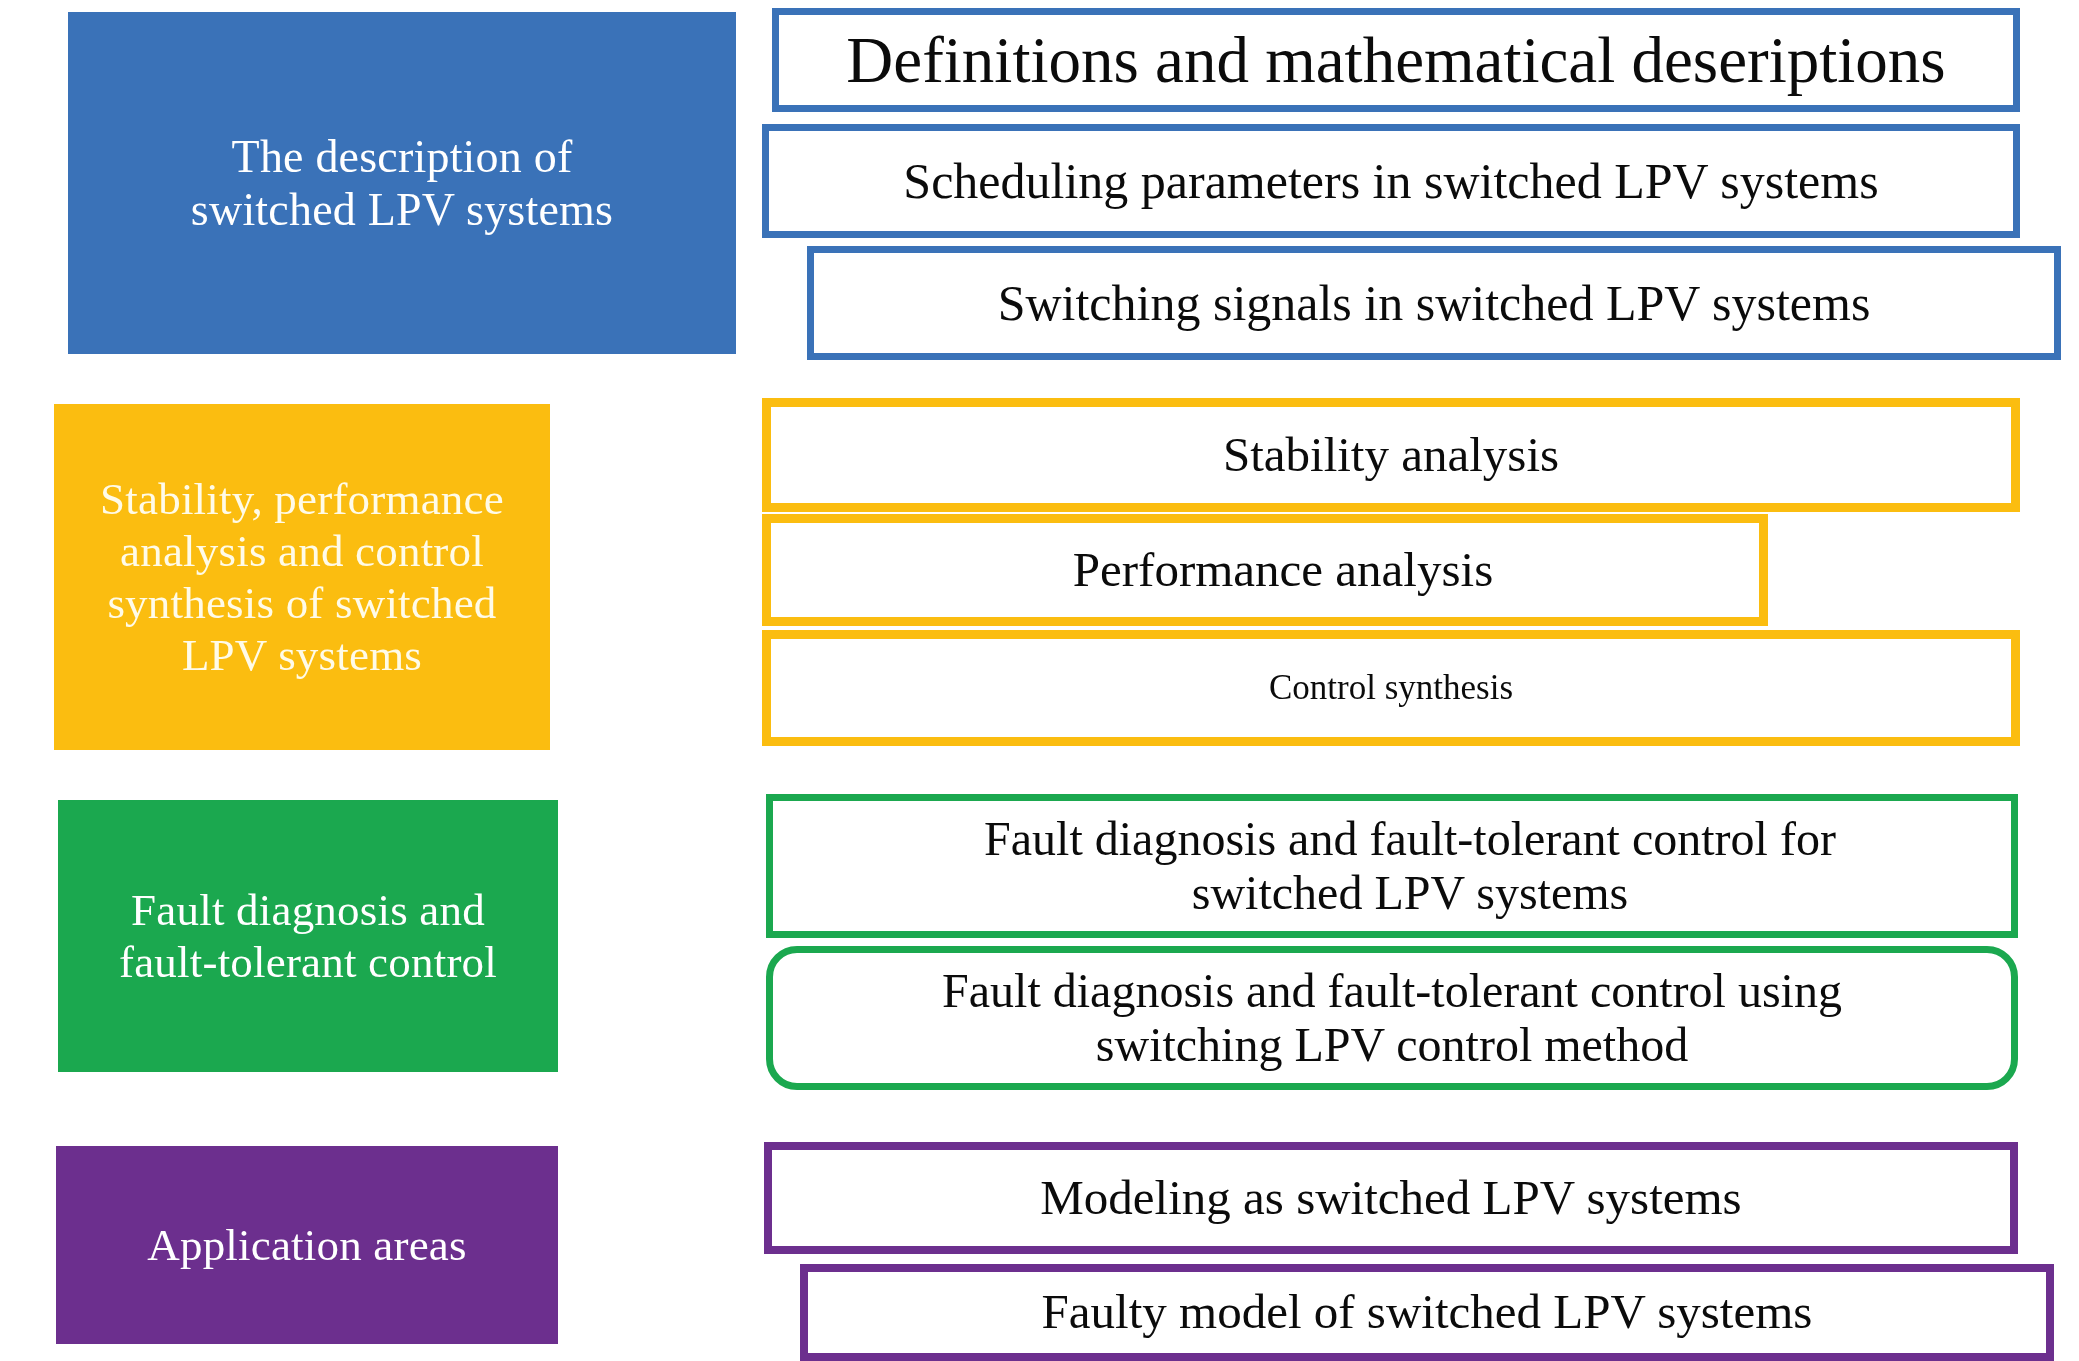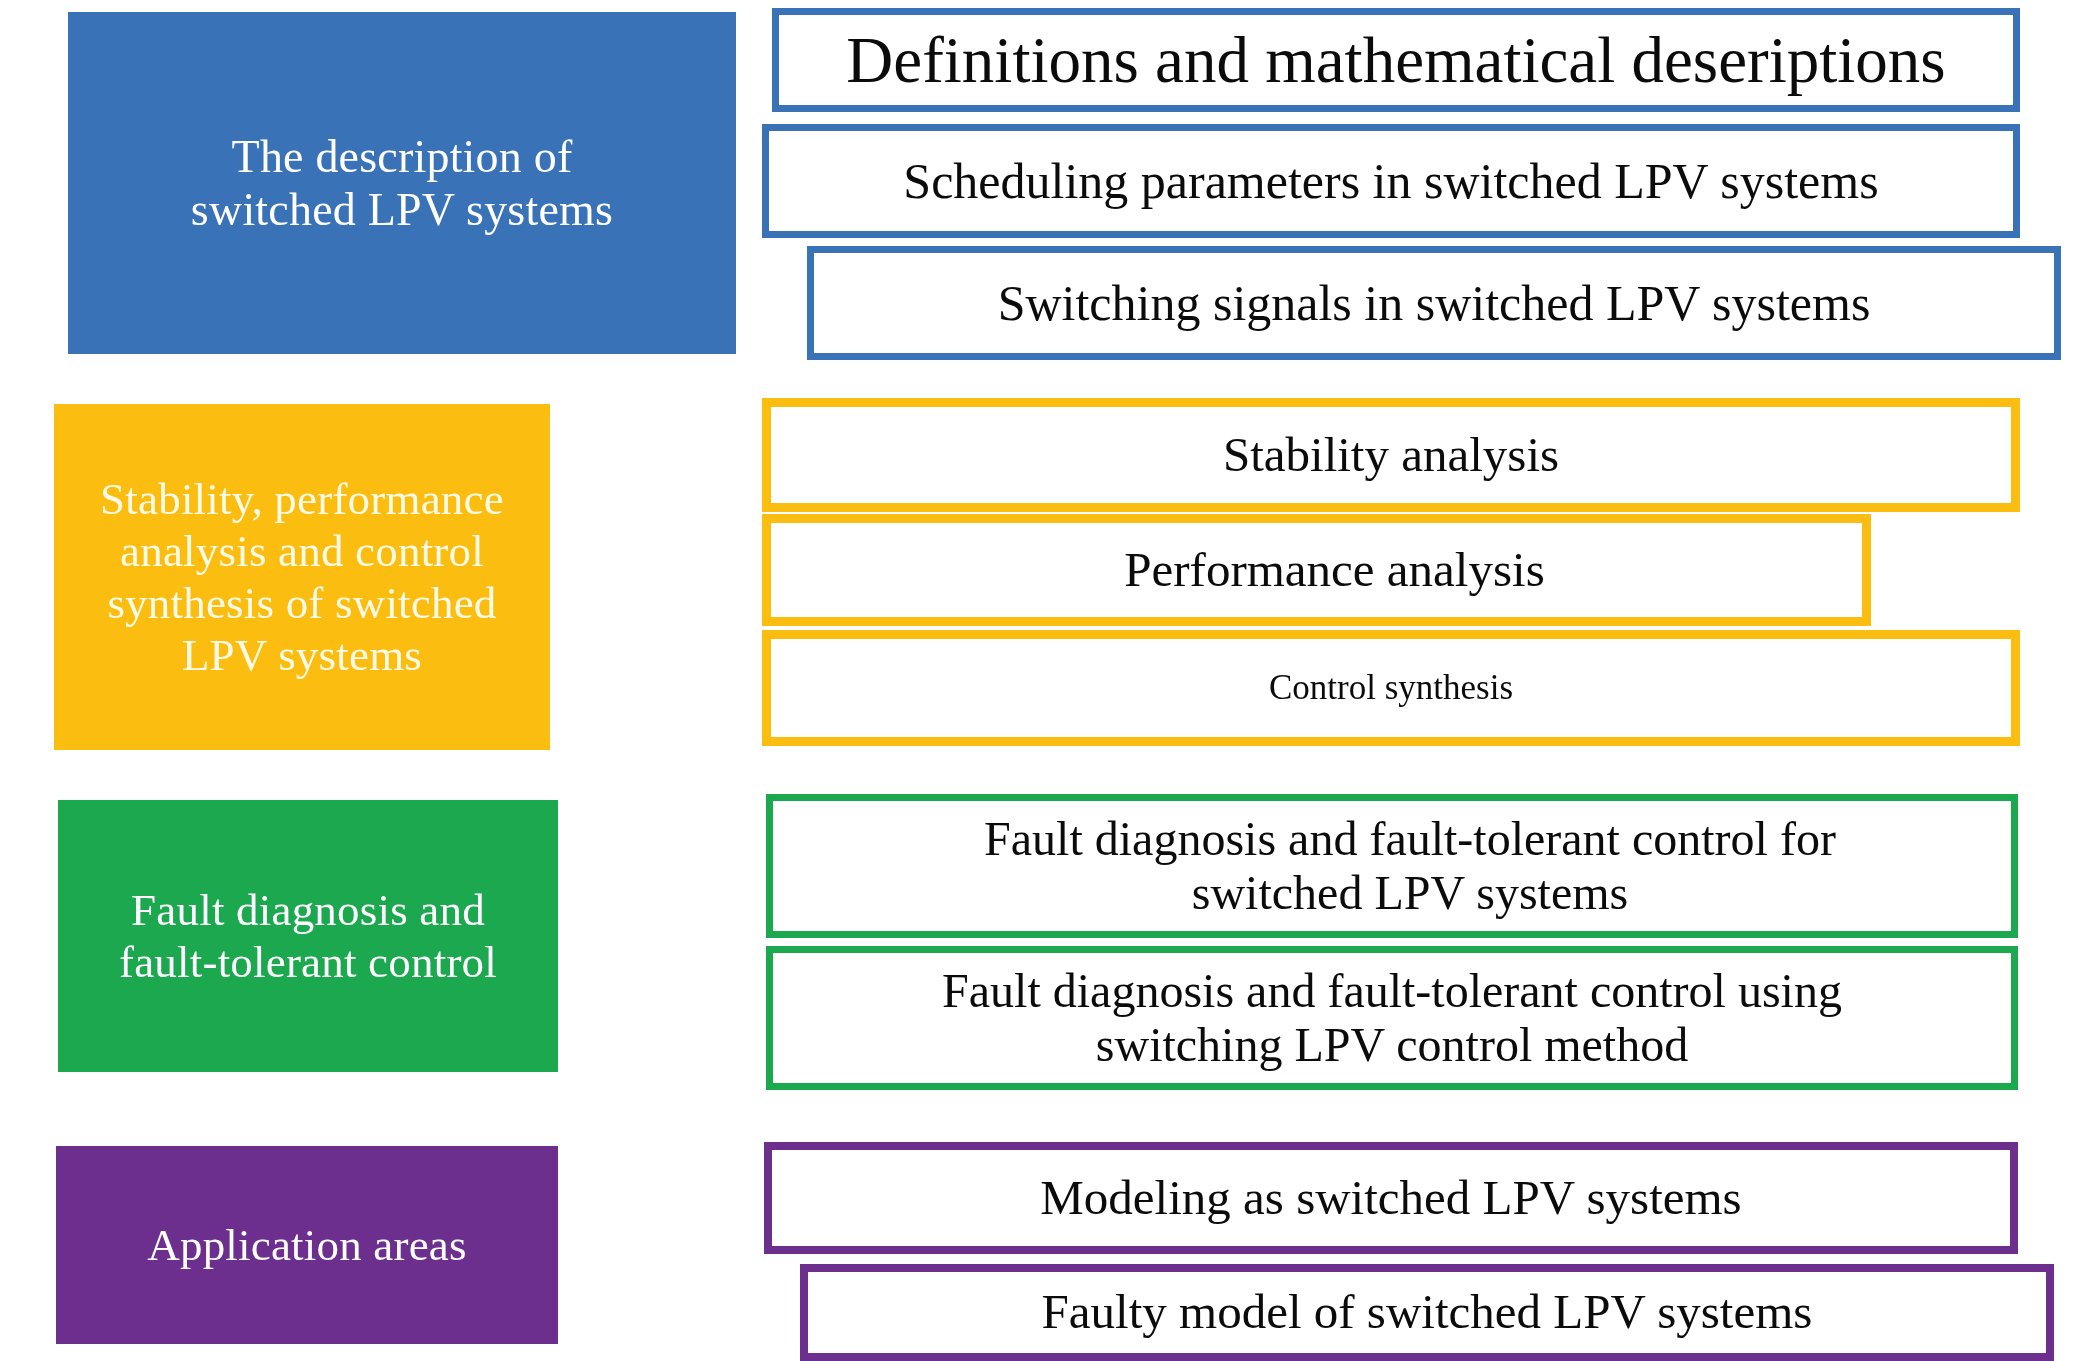--- a/index.html
+++ b/index.html
@@ -91,39 +91,39 @@
     <span class="cat-label">Stability, performance
 analysis and control
 synthesis of switched
 LPV systems</span>
   </div>
 
   <div class="item grp-yellow" style="left: 762px; top: 398px; width: 1258px; height: 114px; font-size: 49px;">
     <span class="item-label">Stability analysis</span>
   </div>
 
-  <div class="item grp-yellow" style="left: 762px; top: 514px; width: 1109px; height: 112px; font-size: 49px; padding-left: 48px;">
+  <div class="item grp-yellow" style="left: 762px; top: 514px; width: 1006px; height: 112px; font-size: 49px; padding-left: 48px;">
     <span class="item-label">Performance analysis</span>
   </div>
 
   <div class="item grp-yellow" style="left: 762px; top: 630px; width: 1258px; height: 116px; font-size: 35px;">
     <span class="item-label">Control synthesis</span>
   </div>
 
   <div class="cat grp-cat-green" style="left: 58px; top: 800px; width: 500px; height: 272px; font-size: 45px; background: rgb(27, 168, 79); color: rgb(255, 255, 255);">
     <span class="cat-label">Fault diagnosis and
 fault-tolerant control</span>
   </div>
 
   <div class="item grp-green" style="left: 766px; top: 794px; width: 1252px; height: 144px; font-size: 48px; padding-left: 48px;">
     <span class="item-label">Fault diagnosis and fault-tolerant control for
 switched LPV systems</span>
   </div>
 
-  <div class="item grp-green" style="left: 766px; top: 946px; width: 1252px; height: 144px; font-size: 48px;">
+  <div class="item grp-green" style="left: 766px; top: 946px; width: 1252px; height: 144px; font-size: 48px; border-radius: 31px;">
     <span class="item-label">Fault diagnosis and fault-tolerant control using
 switching LPV control method</span>
   </div>
 
   <div class="cat grp-cat-purple" style="left: 56px; top: 1146px; width: 502px; height: 198px; font-size: 45px; background: rgb(108, 47, 142); color: rgb(255, 255, 255);">
     <span class="cat-label">Application areas</span>
   </div>
 
   <div class="item grp-purple" style="left: 764px; top: 1142px; width: 1254px; height: 112px; font-size: 49px;">
     <span class="item-label">Modeling as switched LPV systems</span>

